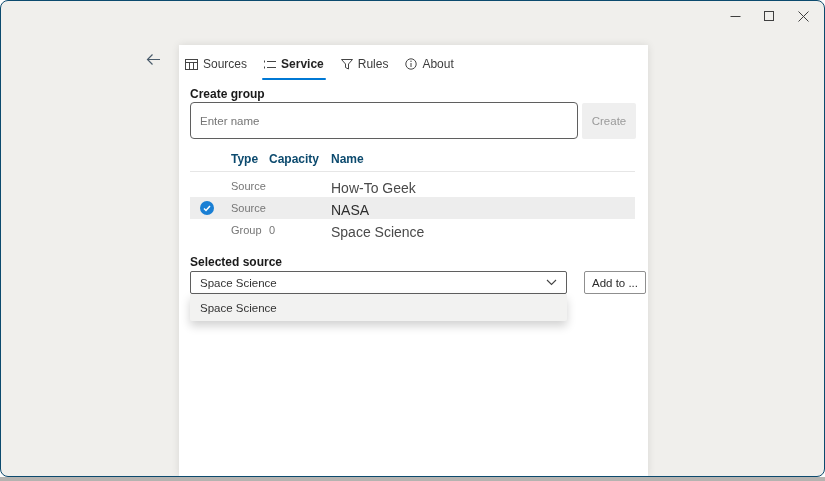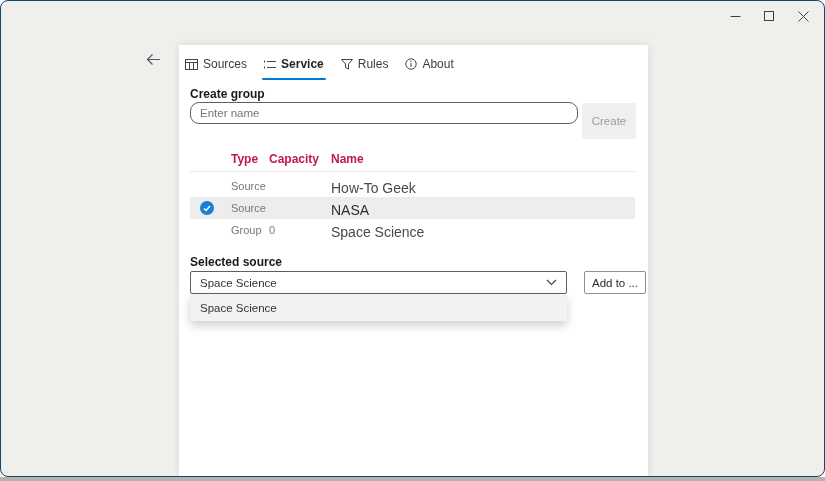--- a/index.html
+++ b/index.html
@@ -63,38 +63,38 @@
   .content { position:absolute; left:11px; top:0; width:445px; }
   .section-label {
     position:absolute; left:0;
     font-size:12px; font-weight:700; color:#1a1a1a;
   }
   .lbl-create { top:42px; }
   .lbl-selected { top:210px; }
 
   .name-input {
     position:absolute; left:0; top:57px;
-    width:388px; height:22px;
-    border:1px solid #5f5f5f; border-radius:9px;
+    width:388px; height:37px;
+    border:1px solid #5f5f5f; border-radius:4px;
     padding:0 9px; font-size:11.5px;
     font-family:"Liberation Sans", sans-serif;
     color:#1a1a1a; background:#fff; outline:none;
   }
   .name-input::placeholder { color:#757575; }
   .create-btn {
     position:absolute; left:392px; top:58px;
     width:54px; height:36px;
     background:#efefef; border:none; border-radius:2px;
     font-size:11.5px; color:#9a9a9a;
     font-family:"Liberation Sans", sans-serif;
   }
 
   
   .thead { position:absolute; top:107px; left:0; width:445px; height:18px; }
-  .thead .th { position:absolute; font-size:12px; font-weight:700; color:#be185d; }
+  .thead .th { position:absolute; font-size:12px; font-weight:700; color:#0c4a6e; }
   .col-type { left:41px; }
   .col-capacity { left:79px; }
   .col-name { left:141px; }
   .divider {
     position:absolute; top:126px; left:0; width:445px; height:1px;
     background:#e6e6e6;
   }
   .trow {
     position:absolute; left:0; width:445px; height:22px;
   }

